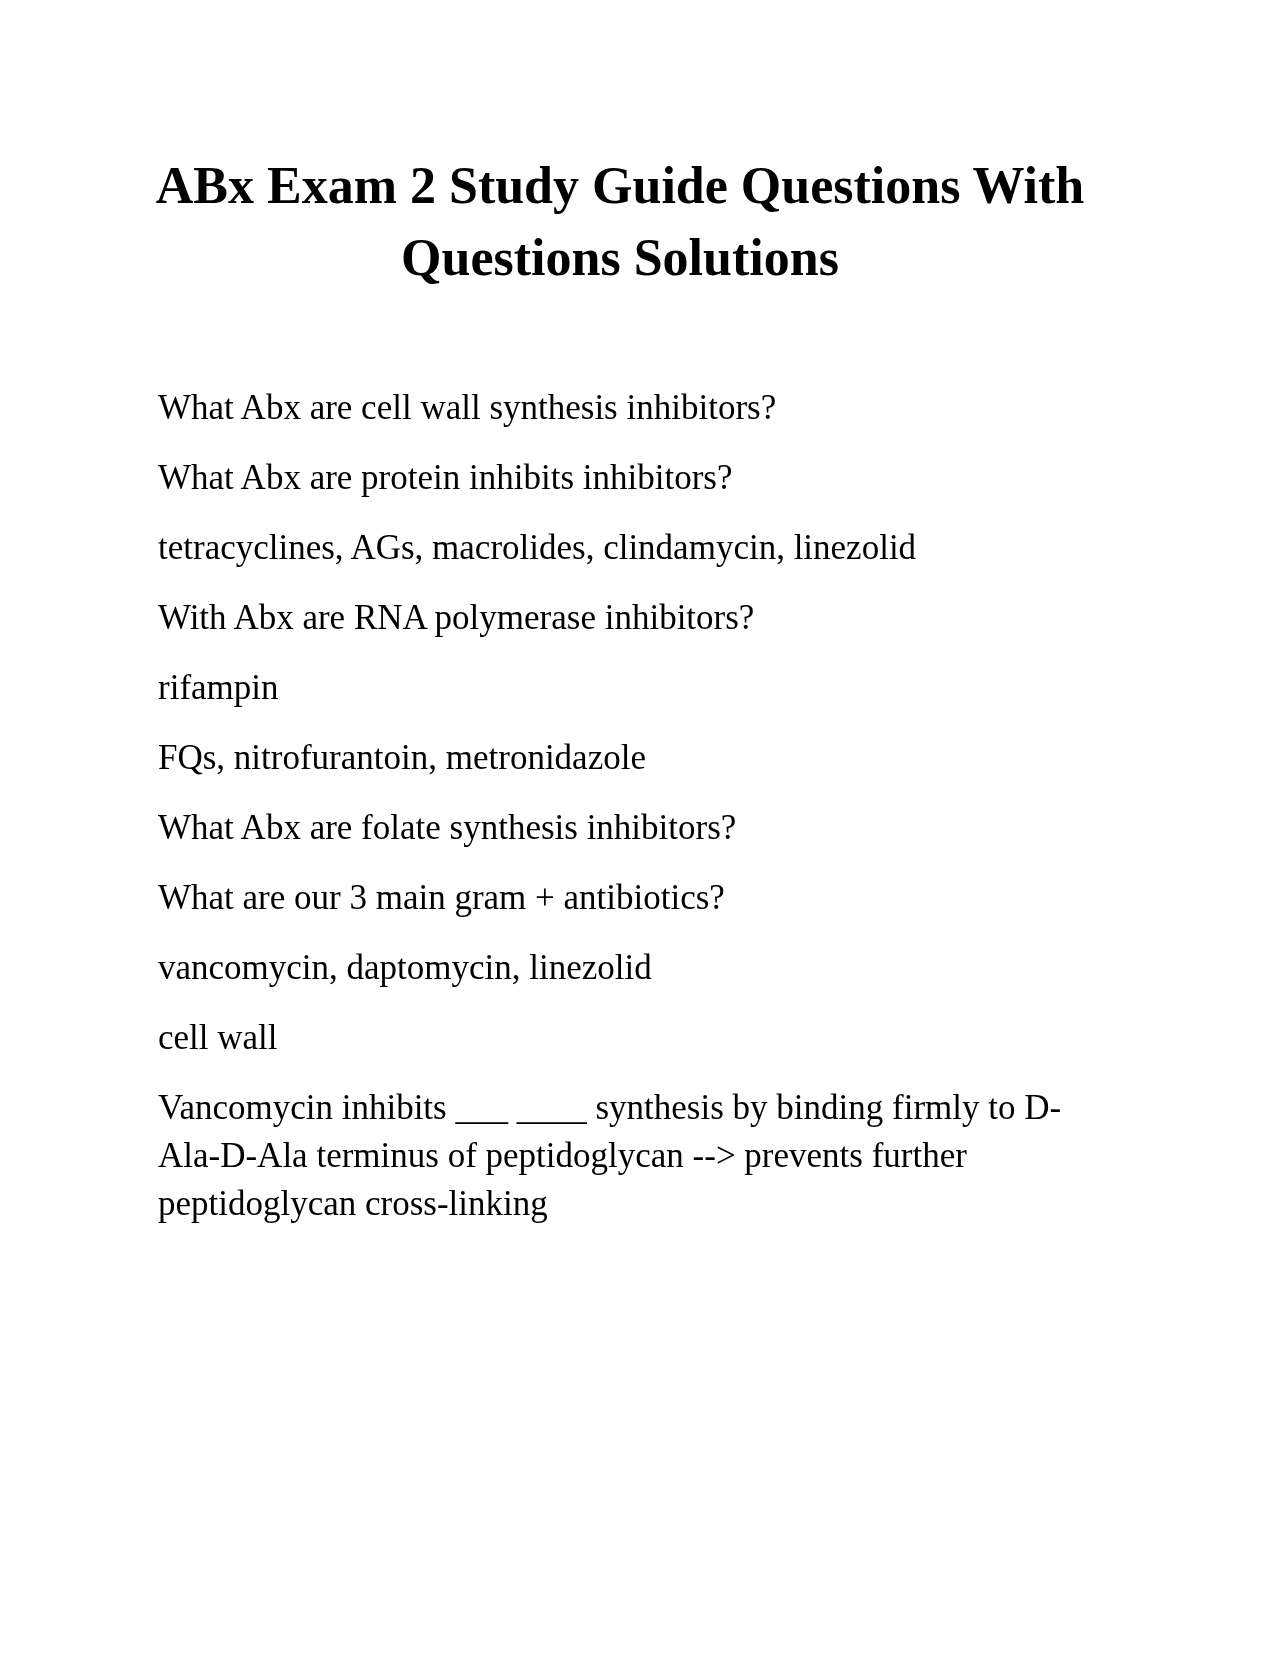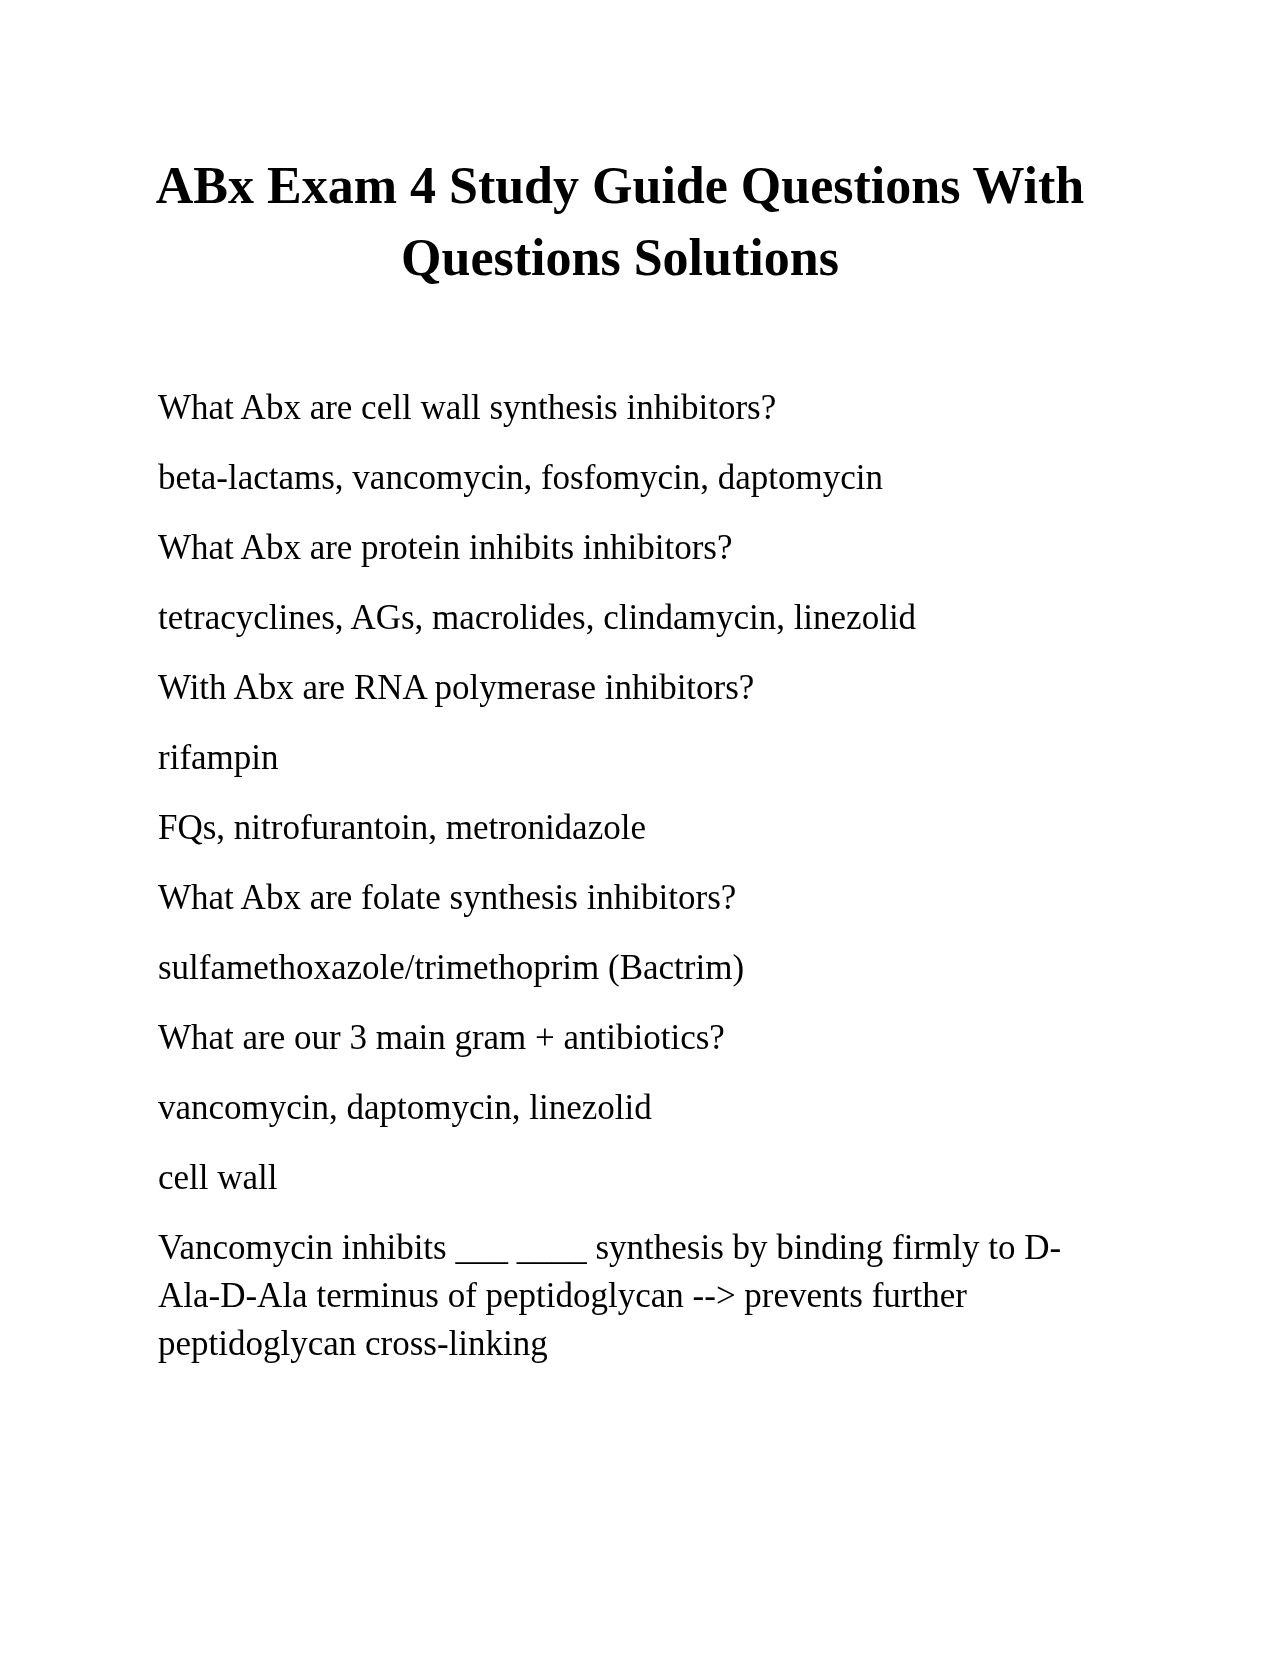--- a/index.html
+++ b/index.html
@@ -31,31 +31,29 @@
     font-weight: normal;
     margin: 0 0 22px 8px;
     text-align: left;
   }
 </style>
 </head>
 <body>
 
 <div class="page">
   <h1 class="doc-title">
-    <span>ABx Exam 4 Study Guide Questions With</span><br>
+    <span>ABx Exam 2 Study Guide Questions With</span><br>
     <span>Questions Solutions</span>
   </h1>
   <div class="doc-body" id="doc-body">
       <p class="para"><span>What Abx are cell wall synthesis inhibitors?</span></p>
-      <p class="para"><span>beta-lactams, vancomycin, fosfomycin, daptomycin</span></p>
       <p class="para"><span>What Abx are protein inhibits inhibitors?</span></p>
       <p class="para"><span>tetracyclines, AGs, macrolides, clindamycin, linezolid</span></p>
       <p class="para"><span>With Abx are RNA polymerase inhibitors?</span></p>
       <p class="para"><span>rifampin</span></p>
       <p class="para"><span>FQs, nitrofurantoin, metronidazole</span></p>
       <p class="para"><span>What Abx are folate synthesis inhibitors?</span></p>
-      <p class="para"><span>sulfamethoxazole/trimethoprim (Bactrim)</span></p>
       <p class="para"><span>What are our 3 main gram + antibiotics?</span></p>
       <p class="para"><span>vancomycin, daptomycin, linezolid</span></p>
       <p class="para"><span>cell wall</span></p>
       <p class="para"><span>Vancomycin inhibits ___ ____ synthesis by binding firmly to D-</span><br><span>Ala-D-Ala terminus of peptidoglycan --&gt; prevents further</span><br><span>peptidoglycan cross-linking</span></p>
     </div>
 </div>
 
 </body></html>

